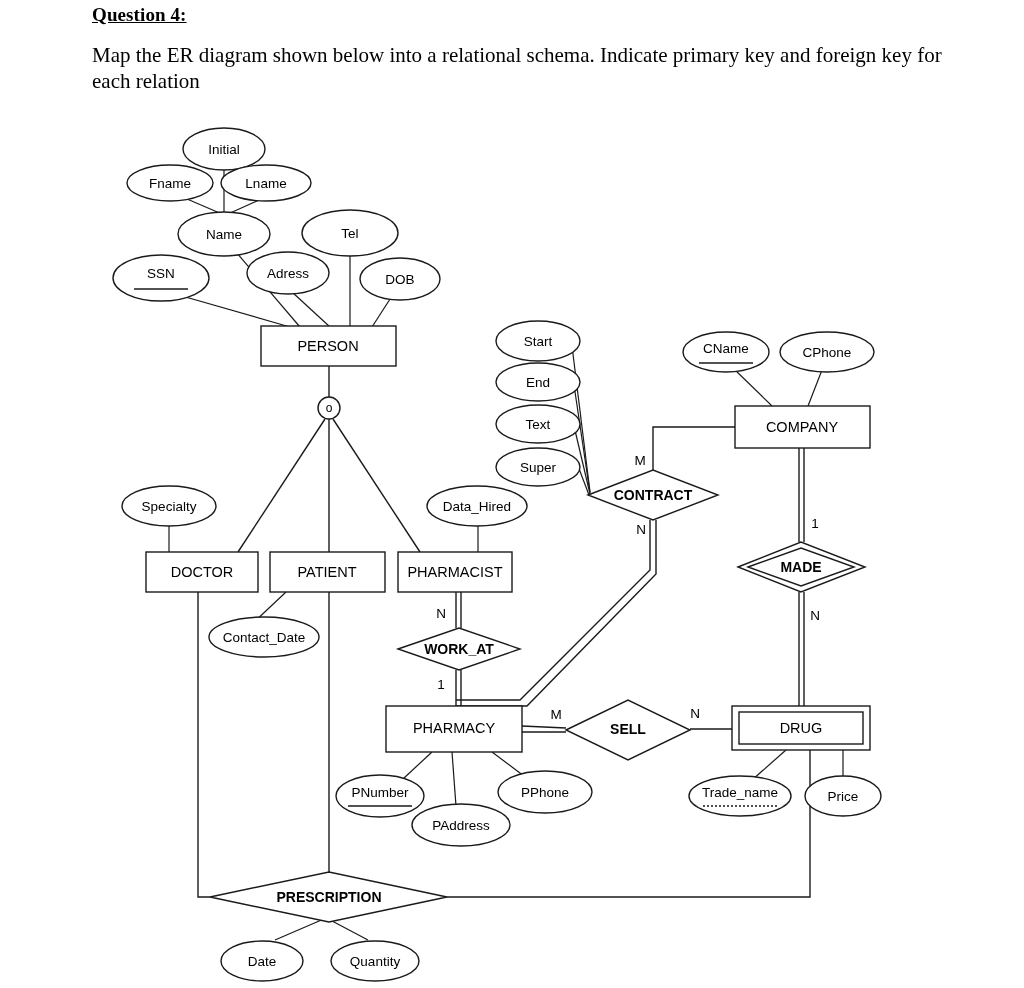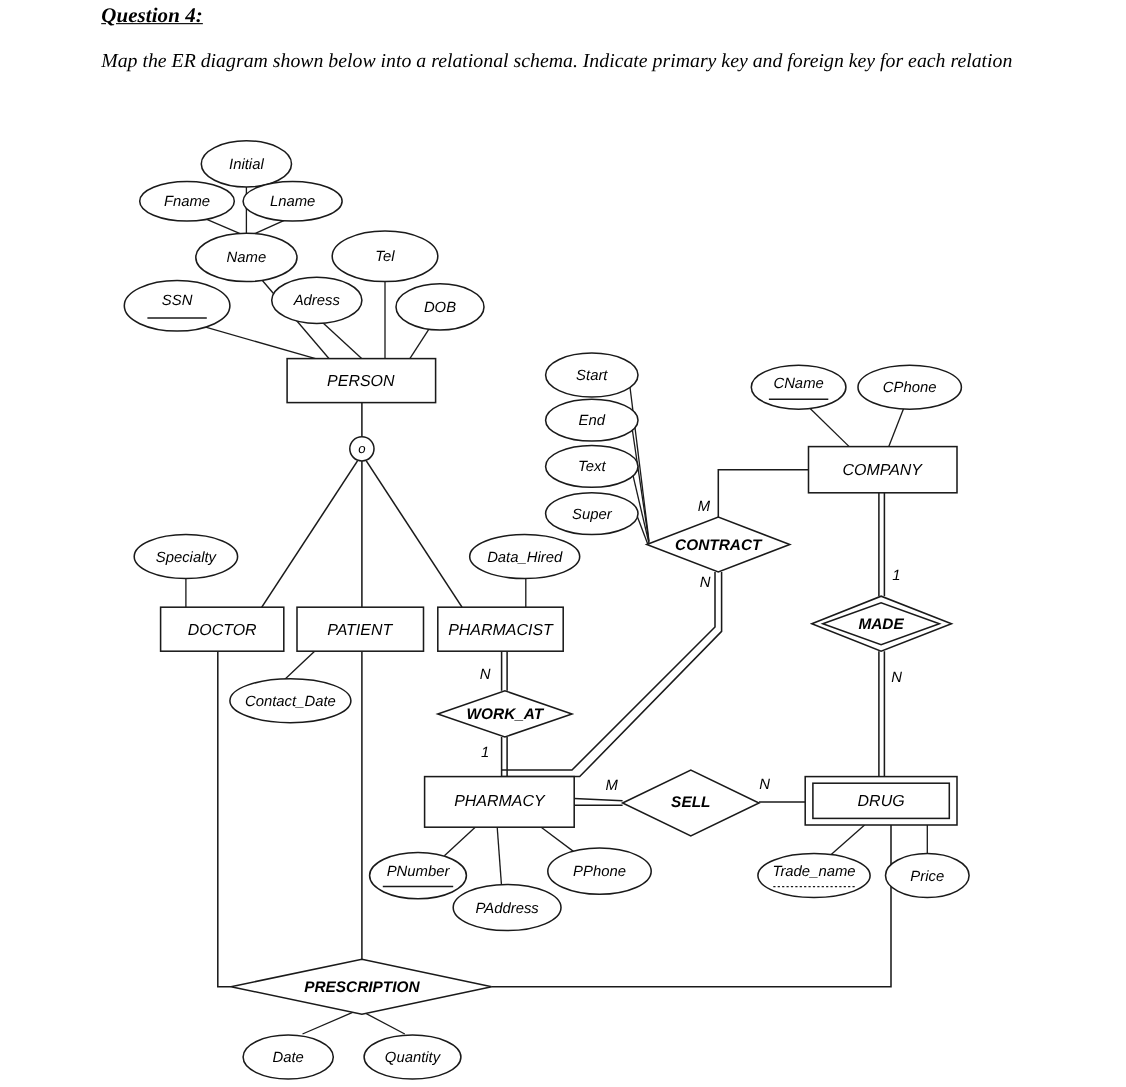--- a/index.html
+++ b/index.html
@@ -13,40 +13,39 @@
     height: 988px;
     font-family: "Liberation Serif", serif;
     color: #000000;
     overflow: hidden;
     position: relative;
   }
   #page {
     position: relative;
     width: 816px;
     height: 988px;
-    font-style: italic;
   }
   
   .q-head {
     position: absolute;
     left: 92px;
     top: 4px;
     font-family: "Liberation Serif", serif;
     font-size: 19px;
     font-weight: bold;
     text-decoration: underline;
     letter-spacing: 0.1px;
   }
   .q-body {
     position: absolute;
     left: 92px;
     top: 42px;
     width: 880px;
     font-family: "Liberation Serif", serif;
-    font-size: 18px;
+    font-size: 21px;
     line-height: 26px;
   }
   
   #er-svg {
     position: absolute;
     left: 0;
     top: 0;
     width: 1024px;
     height: 988px;
   }

